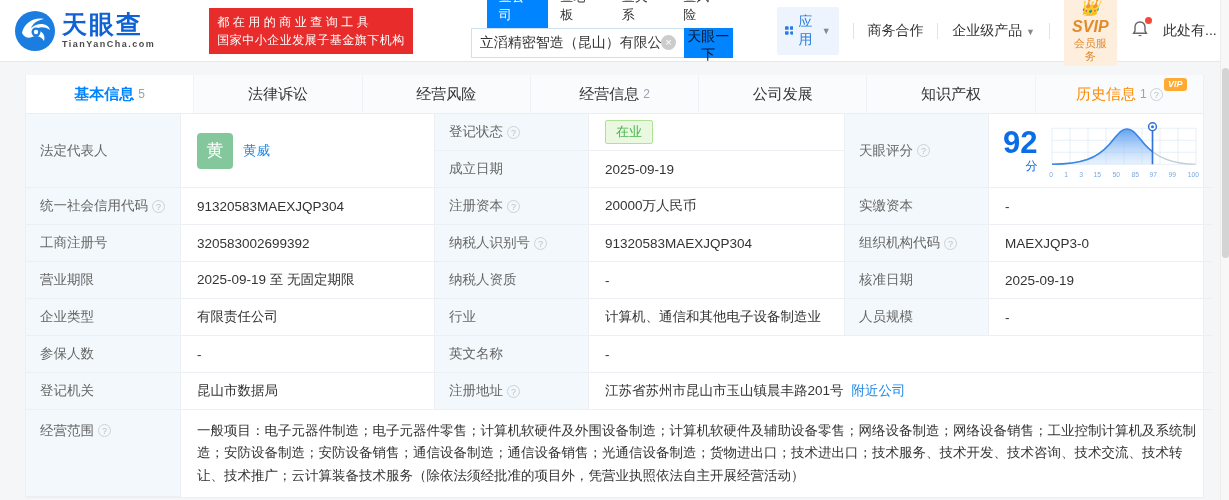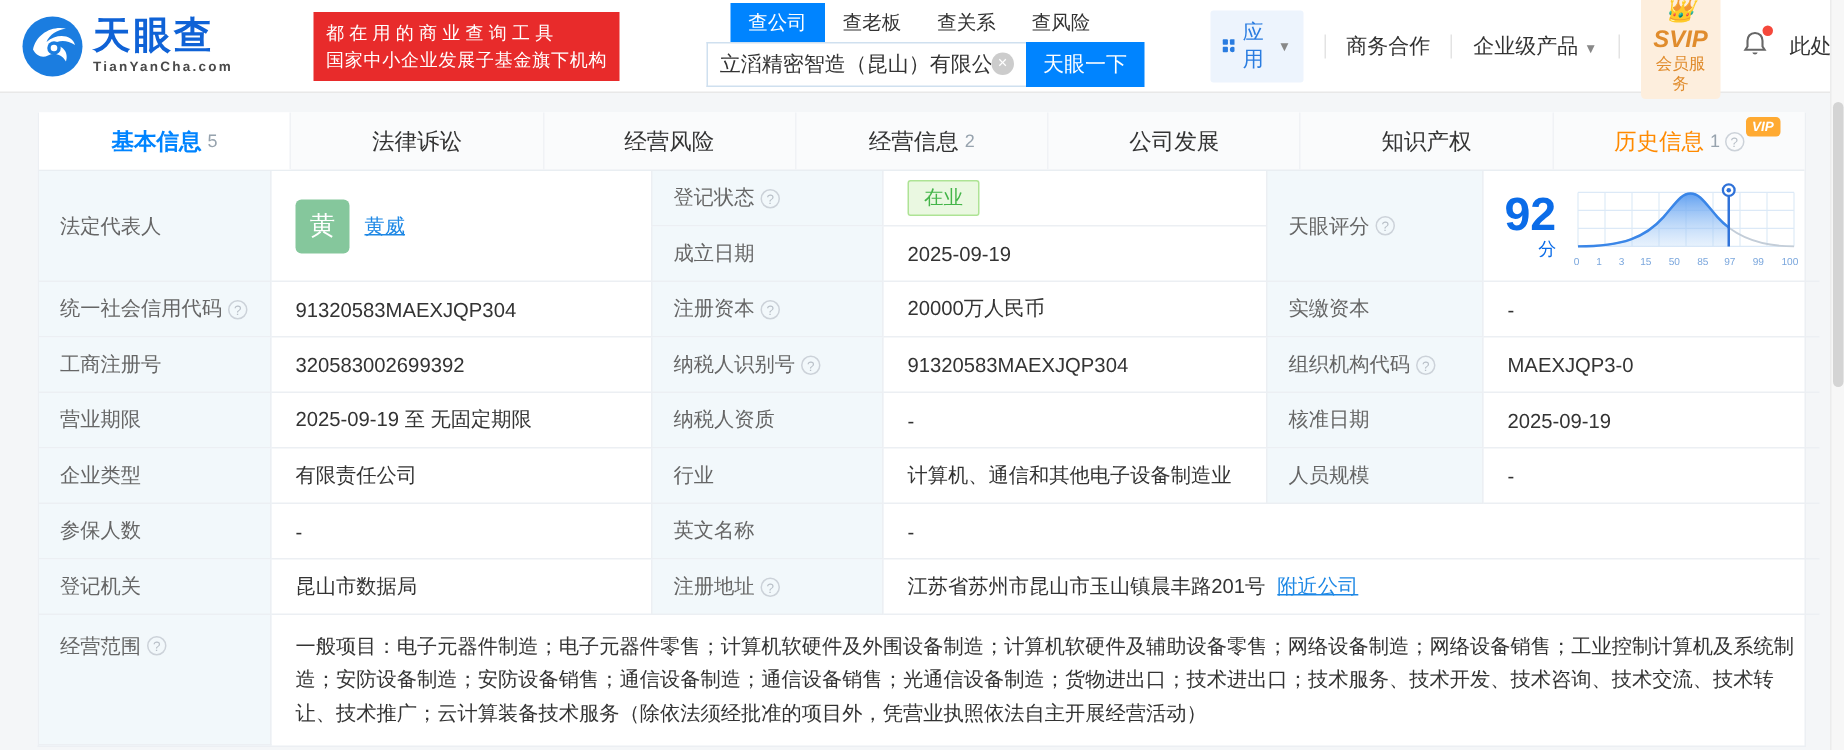--- a/index.html
+++ b/index.html
@@ -18,21 +18,21 @@
   .slogan .l2 { letter-spacing:0.5px; display:block; }
 
   .search-wrap { margin-left:14px; width:392px; }
   .search-tabs { display:flex; font-size:13px; height:24px; align-items:flex-end;margin-left:16px; }
   .search-tab { padding:4px 12px; cursor:pointer; color:#333; }
   .search-tab.active { background:#0084ff; color:#fff; }
   .search-bar { display:flex; height:30px; }
   .search-input-box { flex:1; border:1px solid #cfe0ef; border-right:none; display:flex; align-items:center; padding:0 8px; background:#fff; }
   .search-input-box input { border:none; outline:none; flex:1; font-size:14px; color:#333; font-family:inherit; background:transparent; }
   .clear-ico { width:15px; height:15px; border-radius:50%; background:#ccc; color:#fff; font-size:11px; line-height:15px; text-align:center; cursor:pointer; }
-  .search-btn { width:79px; background:#0084ff; color:#ffffff; font-size:14px; border:none; cursor:pointer; }
+  .search-btn { width:49px; background:#0084ff; color:#0f172a; font-size:14px; border:none; cursor:pointer; }
 
   .hnav { margin-left:auto; display:flex; align-items:center; gap:14px; font-size:14px; color:#333; }
   .apps-chip { background:#edf4fd; color:#2a7ce0; padding:6px 8px; border-radius:2px; display:flex; align-items:center; gap:5px; cursor:pointer; }
   .caret { font-size:9px; color:#888; }
   .hnav-item { cursor:pointer; white-space:nowrap; }
   .hnav-sep { width:1px; height:16px; background:#e3e3e3; }
   .svip { background:#fdeedd; border-radius:3px; padding:3px 8px; line-height:1.2; text-align:center; cursor:pointer; }
   .svip .t { color:#e08c2d; font-weight:bold; font-style:italic; font-size:16px; }
   .svip .b { color:#e08c2d; font-size:11px; }
   .bell-wrap { position:relative; cursor:pointer; }
@@ -51,21 +51,21 @@
   .tab .cnt { font-size:12px; color:#97a3ae; margin-left:4px; font-weight:normal; }
   .vip-chip { position:absolute; top:3px; margin-left:112px; background:#ffaa32; color:#fff; font-size:9px; font-style:italic; font-weight:bold; padding:0px 4px; border-radius:3px; line-height:13px; }
 
   
   .grid { display:grid; grid-template-columns:155px 253px 155px 255px 145px 1fr; grid-auto-rows:min-content; font-size:13.5px; }
   .cell { border-bottom:1px solid #eceff3; display:flex; align-items:center; padding:0 14px; min-height:37px; }
   .lbl { background:#f2f8fb; color:#666; border-right:1px solid #eceff3; border-left:1px solid #eceff3; gap:4px; }
   .lbl:first-child, .c1 { border-left:none; }
   .val { color:#333; padding:0 16px; }
   .help { width:13px; height:13px; min-width:13px; border:1px solid #ccd2d9; border-radius:50%; color:#b9c0c8; font-size:9px; line-height:12px; text-align:center; display:inline-block; }
-  .link { color:#1e88e5; cursor:pointer;text-decoration:underline; }
+  .link { color:#1e88e5; cursor:pointer; }
 
   .rowspan2 { grid-row:span 2; }
   .avatar { width:36px; height:36px; background:#85c79c; border-radius:4px; color:#fff; font-size:17px; display:flex; align-items:center; justify-content:center; margin-right:10px; }
   .badge-green { background:#eaf8e1; border:1px solid #aee395; color:#44b549; font-size:13px; padding:2px 10px; border-radius:2px; }
 
   .score-cell { display:flex; align-items:center; gap:12px; padding:4px 14px;text-align:right; }
   .score-num { color:#0b6ce8; font-size:31px; font-weight:bold; line-height:1; }
   .score-unit { color:#0b6ce8; font-size:12px; }
   .score-chart { display:flex; flex-direction:column; }
   .score-ticks { display:flex; justify-content:space-between; width:150px; margin-top:1px; }

